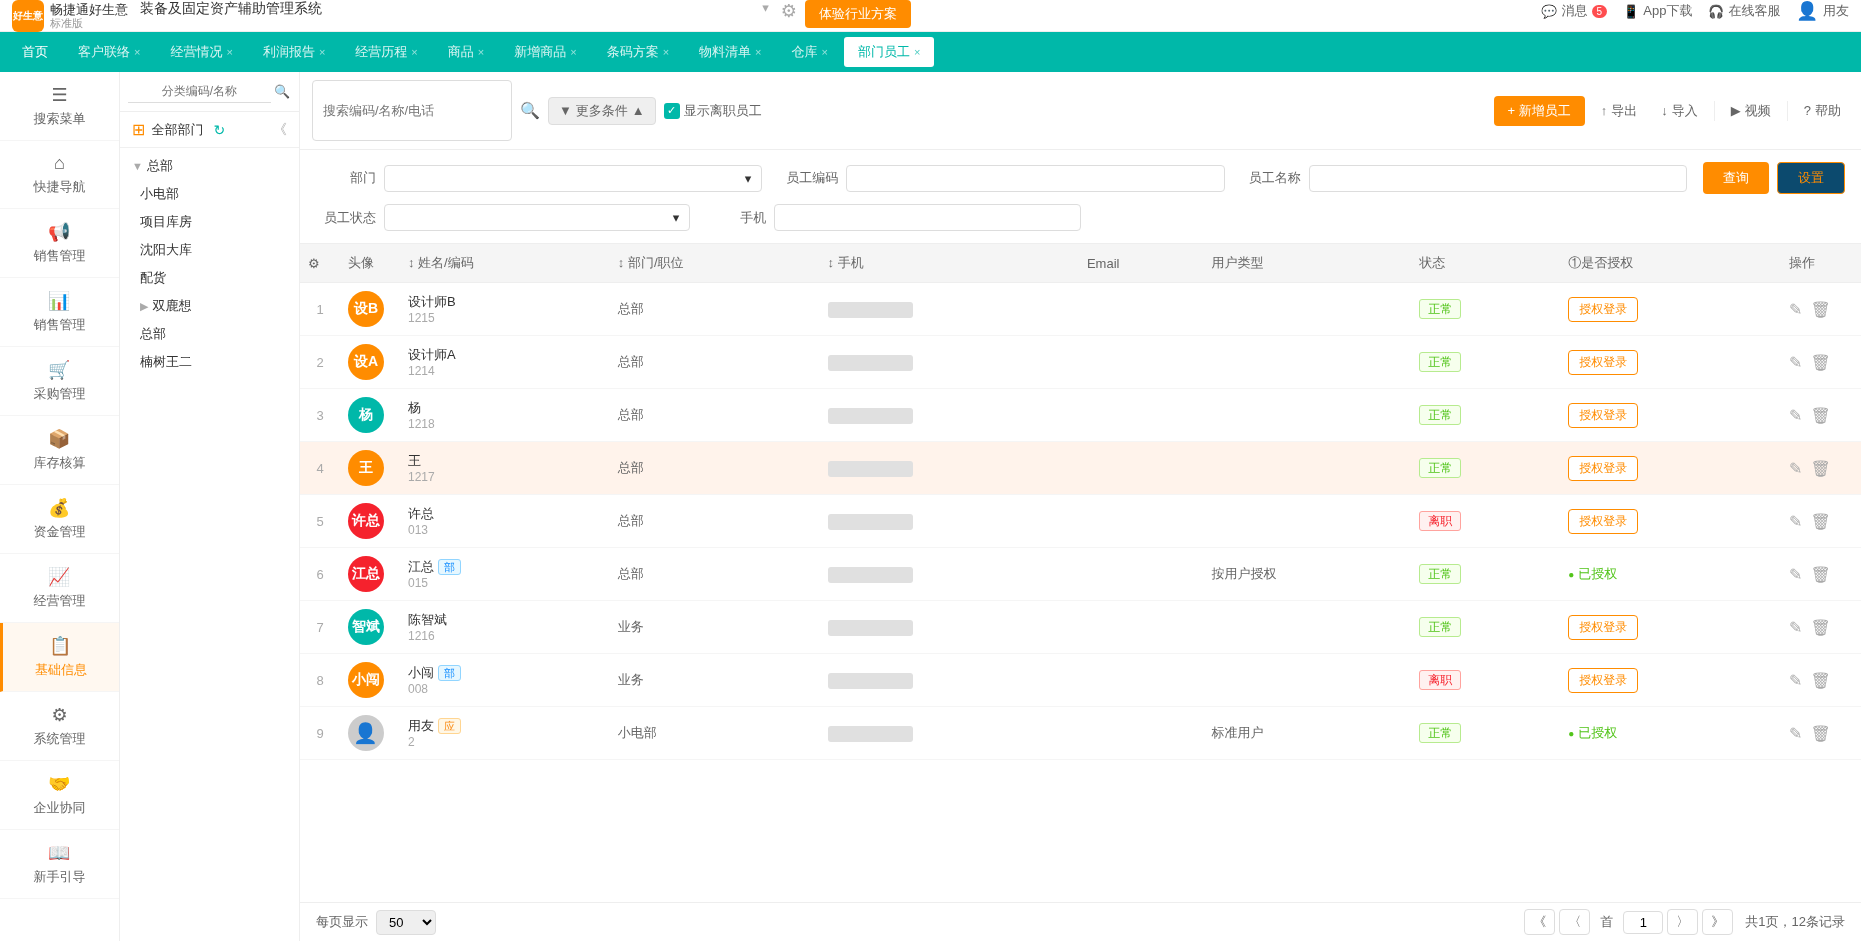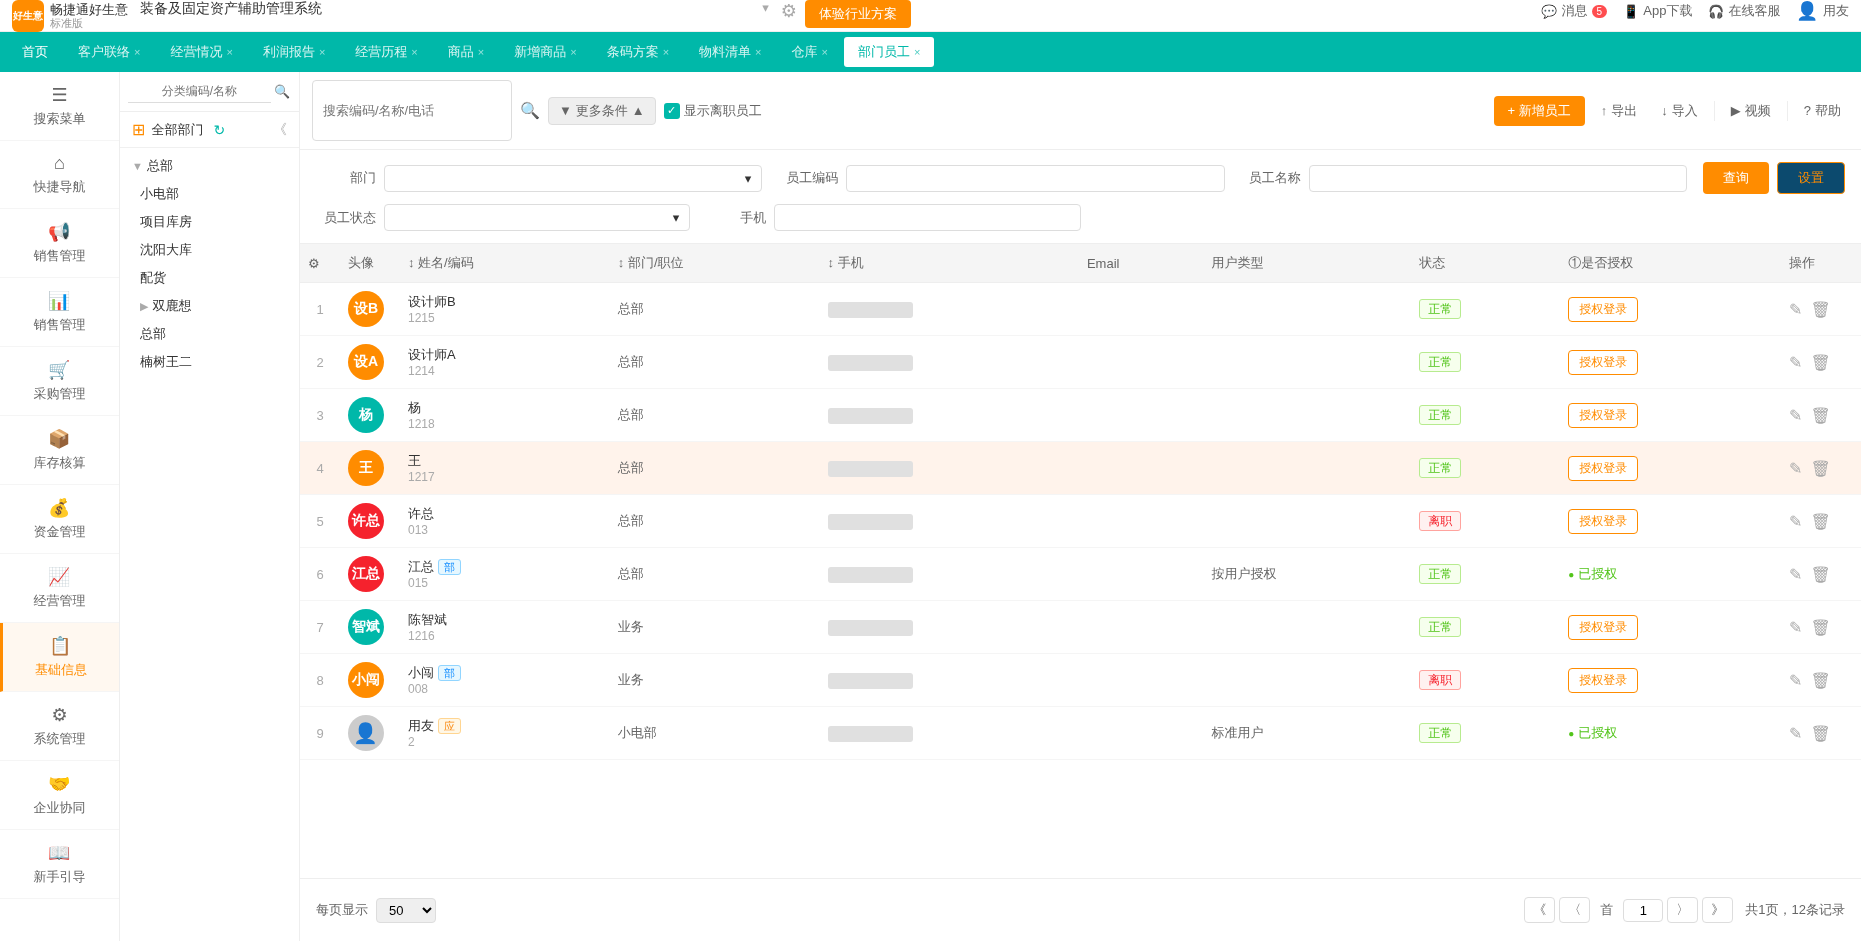--- a/index.html
+++ b/index.html
@@ -87,21 +87,21 @@
     .status-normal { background: #f6ffed; color: #52c41a; border: 1px solid #b7eb8f; border-radius: 3px; padding: 2px 8px; font-size: 12px; text-align: center; }
     .status-resigned { background: #fff1f0; color: #f5222d; border: 1px solid #ffa39e; border-radius: 3px; padding: 2px 8px; font-size: 12px; }
     .auth-btn { background: #fff; color: #ff8c00; border: 1px solid #ff8c00; border-radius: 4px; padding: 3px 10px; cursor: pointer; font-size: 12px; white-space: nowrap; }
     .authorized { color: #52c41a; font-size: 13px; display: flex; align-items: center; gap: 4px; }
     .authorized::before { content: "●"; font-size: 10px; }
     .blur-text { background: #e0e0e0; border-radius: 3px; color: transparent; font-size: 12px; min-width: 80px; display: inline-block; height: 16px; }
     .op-btns { display: flex; gap: 8px; align-items: center; color: #aaa; }
     .op-btn { cursor: pointer; font-size: 16px; }
 
     
-    .pagination { background: #fff; border-top: 1px solid #eee; padding: 18px 16px; display: flex; align-items: center; gap: 8px; font-size: 13px; color: #333; }
+    .pagination { background: #fff; border-top: 1px solid #eee; padding: 6px 16px; display: flex; align-items: center; gap: 8px; font-size: 13px; color: #333; }
     .page-size-label { color: #666; }
     .page-size-select { border: 1px solid #ddd; border-radius: 4px; padding: 3px 8px; font-size: 13px; }
     .page-nav { display: flex; align-items: center; gap: 4px; margin-left: auto; }
     .page-btn { border: 1px solid #ddd; background: #fff; padding: 3px 8px; border-radius: 4px; cursor: pointer; color: #666; font-size: 13px; }
     .page-info { color: #666; margin-left: 8px; }
     .page-input { width: 40px; border: 1px solid #ddd; border-radius: 4px; padding: 3px 6px; text-align: center; font-size: 13px; }
   </style>
 </head>
 <body>
 

